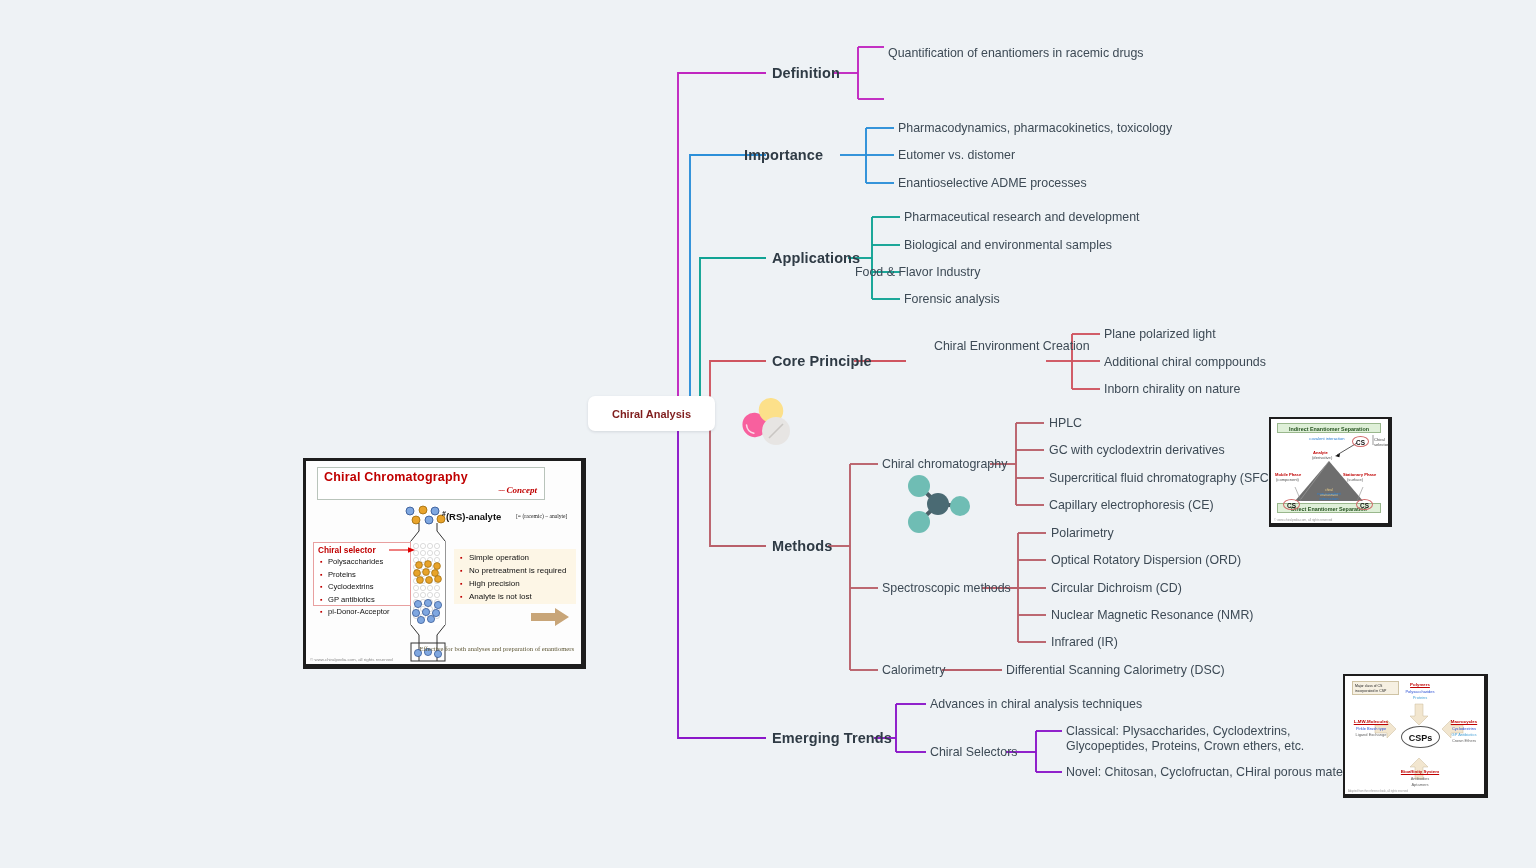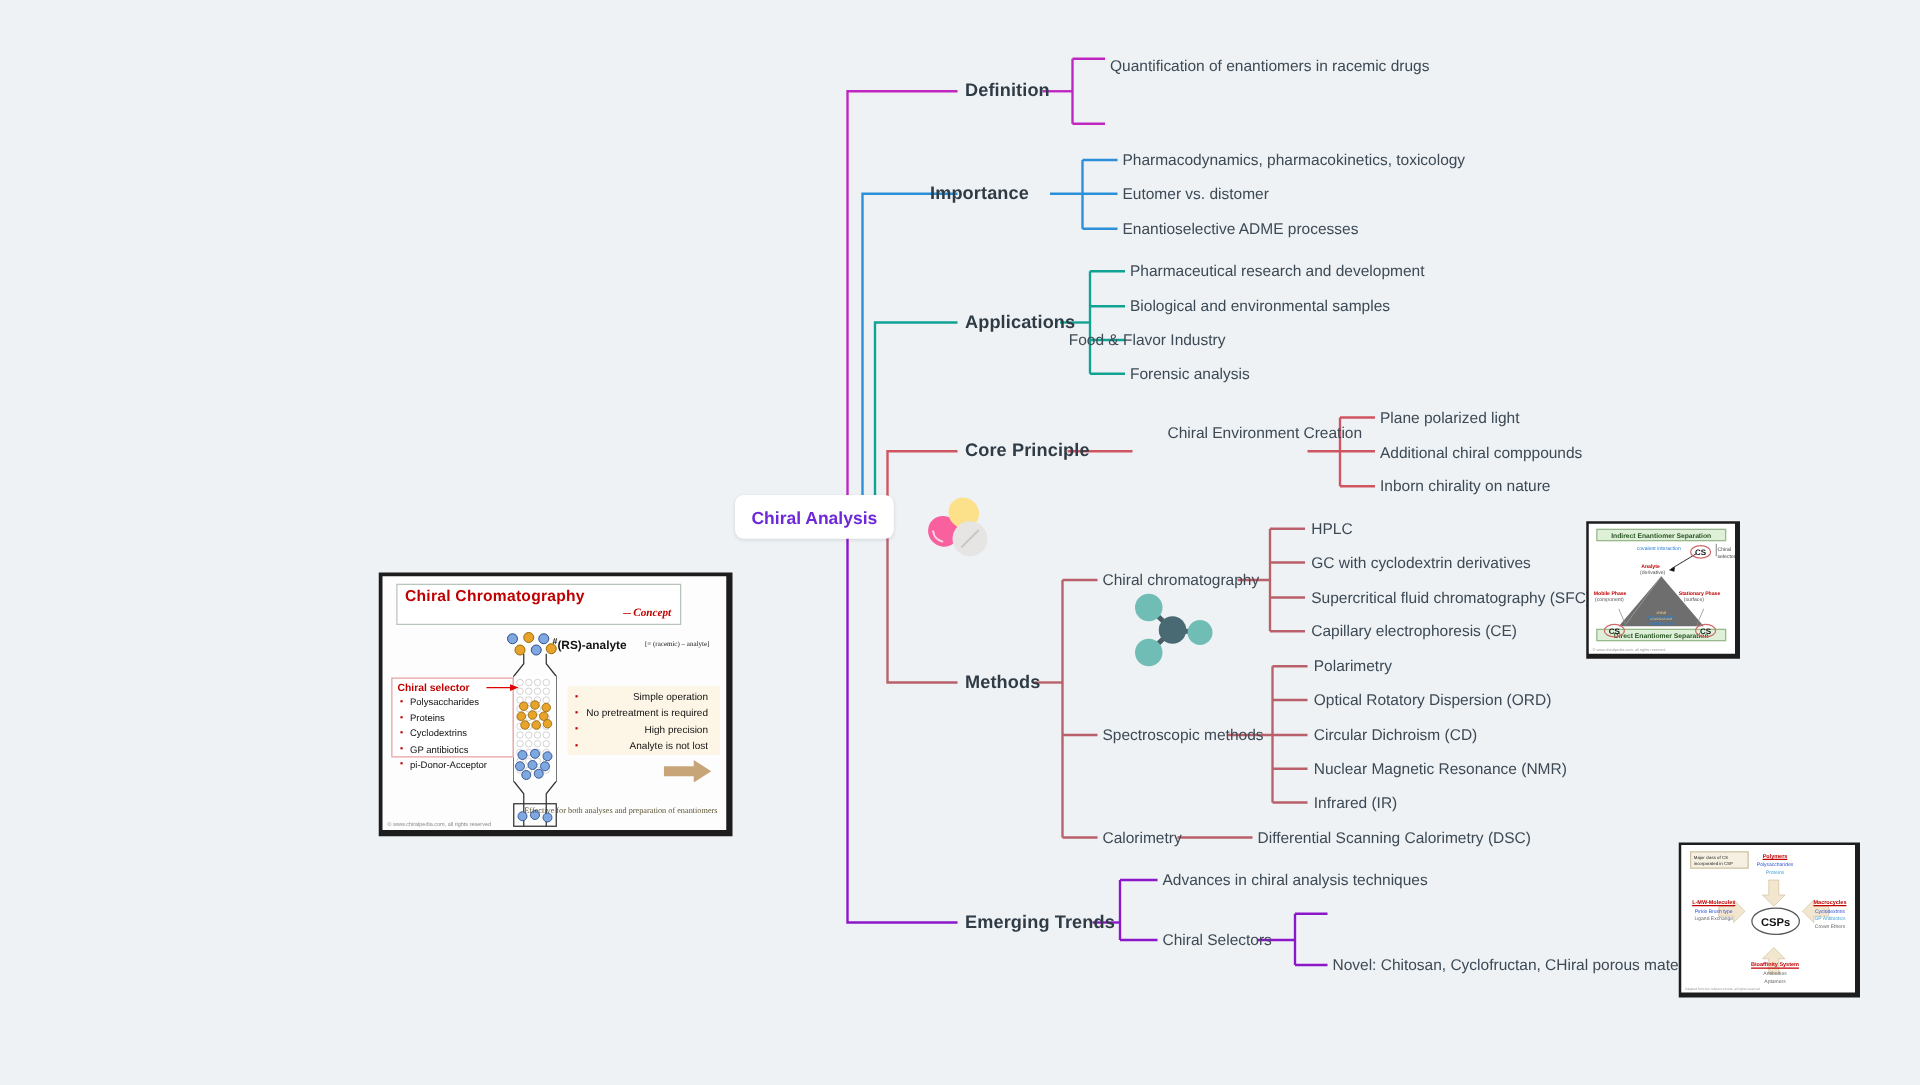--- a/index.html
+++ b/index.html
@@ -21,21 +21,21 @@
   .wrap2 { white-space:normal; line-height:1.18; }
 
   
   #center-node {
     position:absolute; left:588px; top:396px; width:127px; height:35px;
     background:#ffffff; border-radius:7px;
     box-shadow:0 1px 3px rgba(30,40,60,.13);
     display:flex; align-items:center; justify-content:center;
     z-index:6;
   }
-  #center-node span { font-size:14px; font-weight:bold; color:#6d28d9; }
+  #center-node span { font-size:11px; font-weight:bold; color:#7f1d1d; }
 
   
   #pill-icon { position:absolute; left:733px; top:392px; width:62px; height:56px; z-index:5; }
   
   #molecule-icon { position:absolute; left:905px; top:473px; width:66px; height:62px; z-index:5; }
 
   
   #slide-chrom {
     position:absolute; left:303px; top:458px; width:283px; height:211px;
     background:#1d1d1d; padding:3px 5px 5px 3px; z-index:4;
@@ -59,21 +59,20 @@
   }
   #slide-chrom .sel-title { position:absolute; left:4px; top:2px; font-size:8.3px; font-weight:bold; color:#c00000; }
   #slide-chrom .sel-list { position:absolute; left:6px; top:13px; }
   #slide-chrom .sel-list li { font-size:7.6px; color:#111; line-height:1.65; list-style:none; position:relative; padding-left:8px; }
   #slide-chrom .sel-list li:before { content:"\25AA"; position:absolute; left:0; color:#c00000; font-size:7px; }
   #slide-chrom .sel-list ul { margin:0; padding:0; }
 
   #slide-chrom .benbox {
     position:absolute; left:148px; top:88px; width:122px; height:55px;
     background:#fdf6e6;
-    text-align:right;
   }
   #slide-chrom .ben-list { margin:0; padding:0; position:absolute; left:6px; top:3px; }
   #slide-chrom .ben-list li { font-size:8px; color:#111; line-height:1.62; list-style:none; position:relative; padding-left:9px; }
   #slide-chrom .ben-list li:before { content:"\25AA"; position:absolute; left:0; color:#c00000; font-size:7px; }
 
   #slide-chrom .eff { position:absolute; right:7px; bottom:10px; text-align:right; font-size:6.6px; color:#5c5533; line-height:1.45; font-family:"Liberation Serif", serif; }
   #slide-chrom .cpy { position:absolute; left:4px; bottom:2px; font-size:4.4px; color:#8a8a8a; }
 
   
   #slide-sep {
@@ -259,20 +258,21 @@
   <div class="node lbl-leaf" style="left:1051px; top:581px;">Circular Dichroism (CD)</div>
   <div class="node lbl-leaf" style="left:1051px; top:608px;">Nuclear Magnetic Resonance (NMR)</div>
   <div class="node lbl-leaf" style="left:1051px; top:635px;">Infrared (IR)</div>
 
   <div class="node lbl-sub" style="left:882px; top:663px;">Calorimetry</div>
   <div class="node lbl-leaf" style="left:1006px; top:663px;">Differential Scanning Calorimetry (DSC)</div>
 
   <div class="node lbl-main" style="left:772px; top:730px;">Emerging Trends</div>
   <div class="node lbl-leaf" style="left:930px; top:697px;text-align:center;">Advances in chiral analysis techniques</div>
   <div class="node lbl-sub" style="left:930px; top:745px;">Chiral Selectors</div>
+  <div class="node lbl-leaf wrap2" style="left:1066px; top:724px; width:258px; white-space:normal;">Classical: Plysaccharides, Cyclodextrins, Glycopeptides, Proteins, Crown ethers, etc.</div>
   <div class="node lbl-leaf" style="left:1066px; top:765px;">Novel: Chitosan, Cyclofructan, CHiral porous materials</div>
 
   <div id="slide-chrom">
     <div class="inner">
       <div class="titlebox">
         <div class="t1">Chiral Chromatography</div>
         <div class="t2"><span class="dash">---</span> <span>Concept</span></div>
       </div>
 
       <svg style="position:absolute; left:98px; top:44px;" width="44" height="22">

